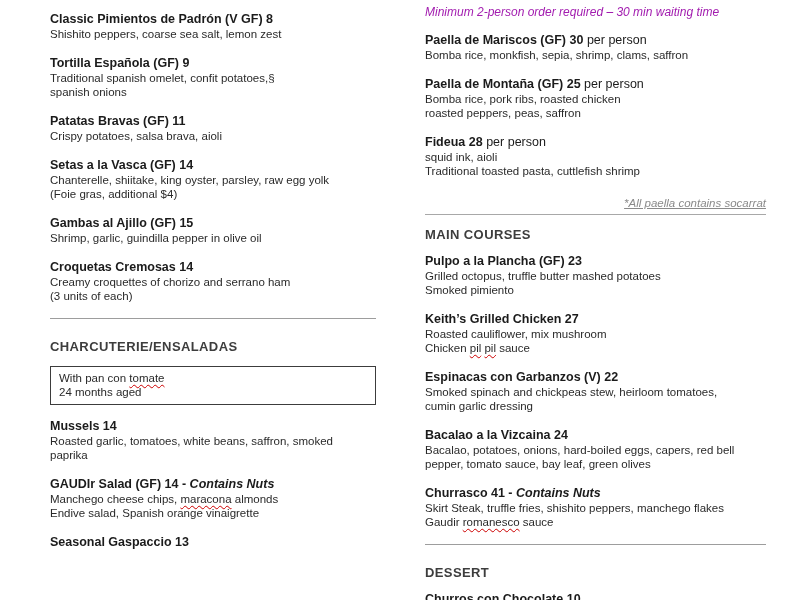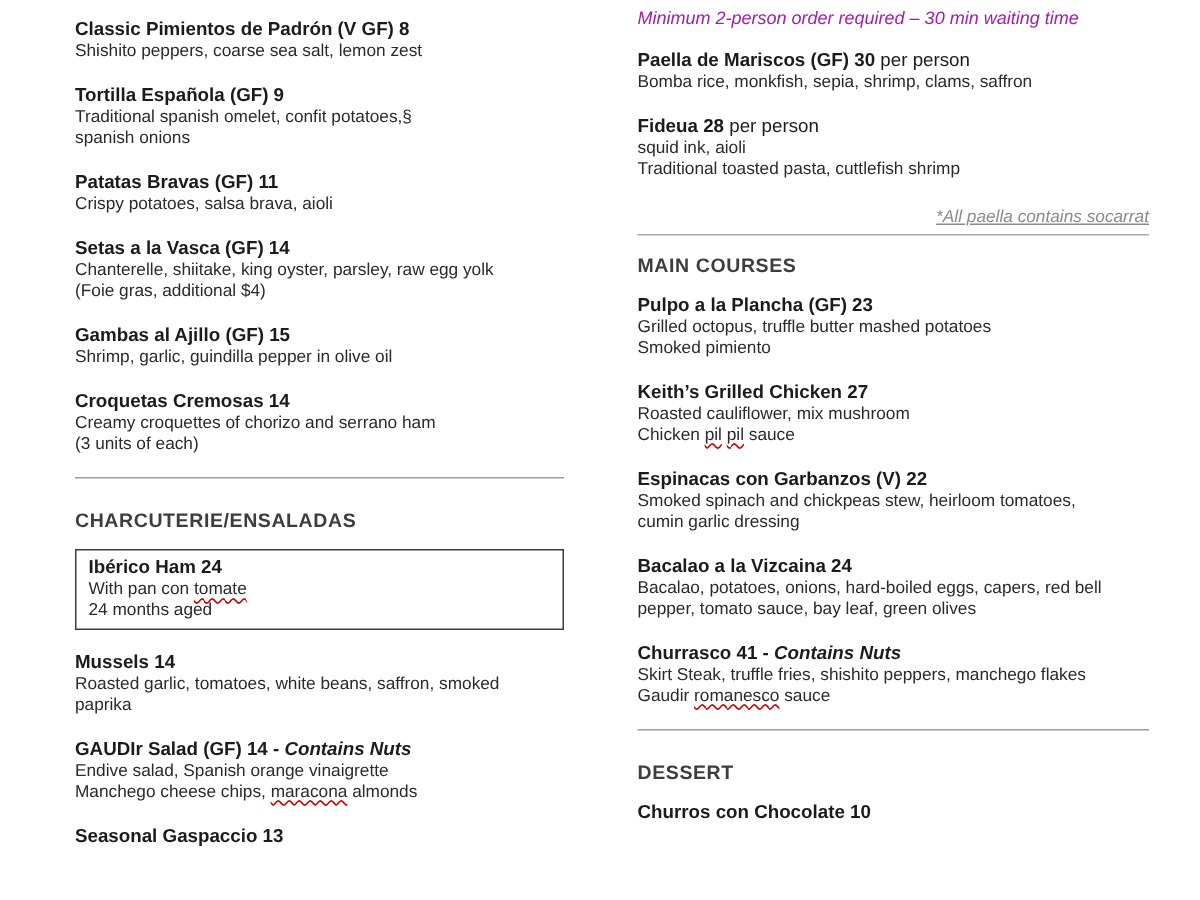--- a/index.html
+++ b/index.html
@@ -51,43 +51,47 @@
         <div class="desc-line"><span>Shrimp, garlic, guindilla pepper in olive oil</span></div>
       </div>
       <div class="menu-item">
         <div class="item-title"><span>Croquetas Cremosas 14</span></div>
         <div class="desc-line"><span>Creamy croquettes of chorizo and serrano ham</span></div>
         <div class="desc-line"><span>(3 units of each)</span></div>
       </div>
       <div class="divider"></div>
       <div class="section-header">CHARCUTERIE/ENSALADAS</div>
       <div class="menu-item boxed">
-        <div class="item-title"><span>Ibérico Ham 24</span></div>
         <div class="desc-line"><span>With pan con </span><span class="misspelled">tomate</span></div>
         <div class="desc-line"><span>24 months aged</span></div>
       </div>
       <div class="menu-item">
         <div class="item-title"><span>Mussels 14</span></div>
         <div class="desc-line"><span>Roasted garlic, tomatoes, white beans, saffron, smoked</span></div>
         <div class="desc-line"><span>paprika</span></div>
       </div>
       <div class="menu-item">
         <div class="item-title"><span>GAUDIr Salad (GF) 14 - </span><span class="title-italic">Contains Nuts</span></div>
+        <div class="desc-line"><span>Manchego cheese chips, </span><span class="misspelled">maracona</span><span> almonds</span></div>
         <div class="desc-line"><span>Endive salad, Spanish orange vinaigrette</span></div>
-        <div class="desc-line"><span>Manchego cheese chips, </span><span class="misspelled">maracona</span><span> almonds</span></div>
       </div>
       <div class="menu-item">
         <div class="item-title"><span>Seasonal Gaspaccio 13</span></div>
       </div>
     </div>
   <div class="col col-right">
       <div class="menu-note">Minimum 2-person order required – 30 min waiting time</div>
       <div class="menu-item">
         <div class="item-title"><span>Paella de Mariscos (GF) 30</span><span class="title-suffix"> per person</span></div>
         <div class="desc-line"><span>Bomba rice, monkfish, sepia, shrimp, clams, saffron</span></div>
+      </div>
+      <div class="menu-item">
+        <div class="item-title"><span>Paella de Montaña (GF) 25</span><span class="title-suffix"> per person</span></div>
+        <div class="desc-line"><span>Bomba rice, pork ribs, roasted chicken</span></div>
+        <div class="desc-line"><span>roasted peppers, peas, saffron</span></div>
       </div>
       <div class="menu-item">
         <div class="item-title"><span>Fideua 28</span><span class="title-suffix"> per person</span></div>
         <div class="desc-line"><span>squid ink, aioli</span></div>
         <div class="desc-line"><span>Traditional toasted pasta, cuttlefish shrimp</span></div>
       </div>
       <div class="footnote"><span class="footnote-text">*All paella contains socarrat</span></div>
       <div class="section-header">MAIN COURSES</div>
       <div class="menu-item">
         <div class="item-title"><span>Pulpo a la Plancha (GF) 23</span></div>

